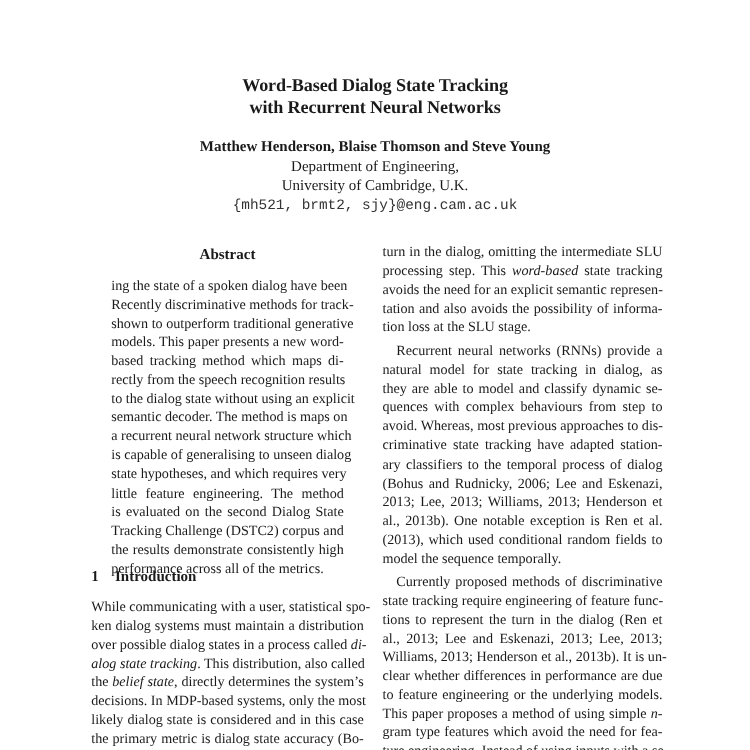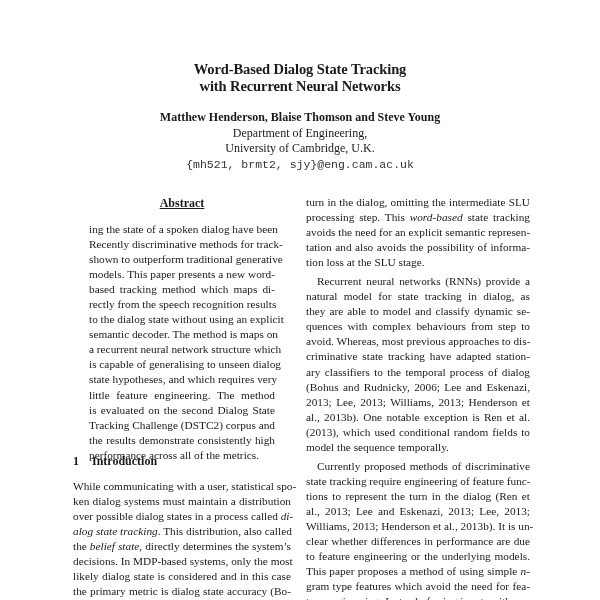--- a/index.html
+++ b/index.html
@@ -13,21 +13,21 @@
   }
   .title div { display: block; }
   .authors {
     position: absolute; left: 0; width: 600px; top: 110px; text-align: center;
     font-size: 12px; line-height: 15.5px;
   }
   .authors .names { font-weight: bold; font-size: 12px; }
   .authors .email { font-family: "Liberation Mono", "DejaVu Sans Mono", monospace; font-size: 11.5px; color: #333; }
   .abstract-heading {
     position: absolute; left: 73px; width: 218px; top: 196px; text-align: center;
-    font-weight: bold; font-size: 12px; line-height: 15px; text-decoration: underline;
+    font-weight: bold; font-size: 12px; line-height: 15px;
   }
   .abstract-body {
     position: absolute; left: 89px; width: 186px; top: 222px;
     font-size: 11.3px; line-height: 15.05px; text-align: justify;
     hyphens: manual;
   }
   .section-heading {
     position: absolute; left: 73px; top: 454px; font-weight: bold; font-size: 12px; line-height: 15px;
   }
   .section-heading .num { display: inline-block; width: 19px; }

